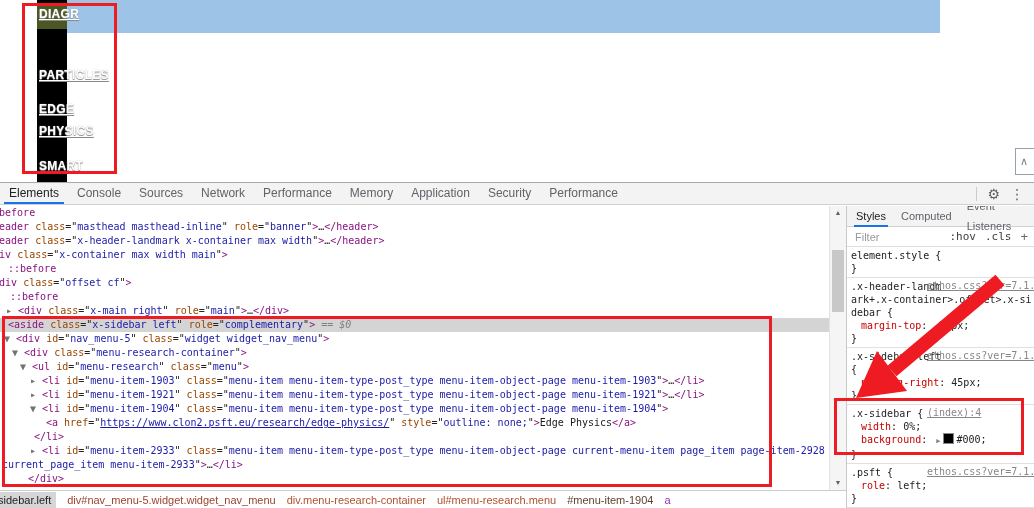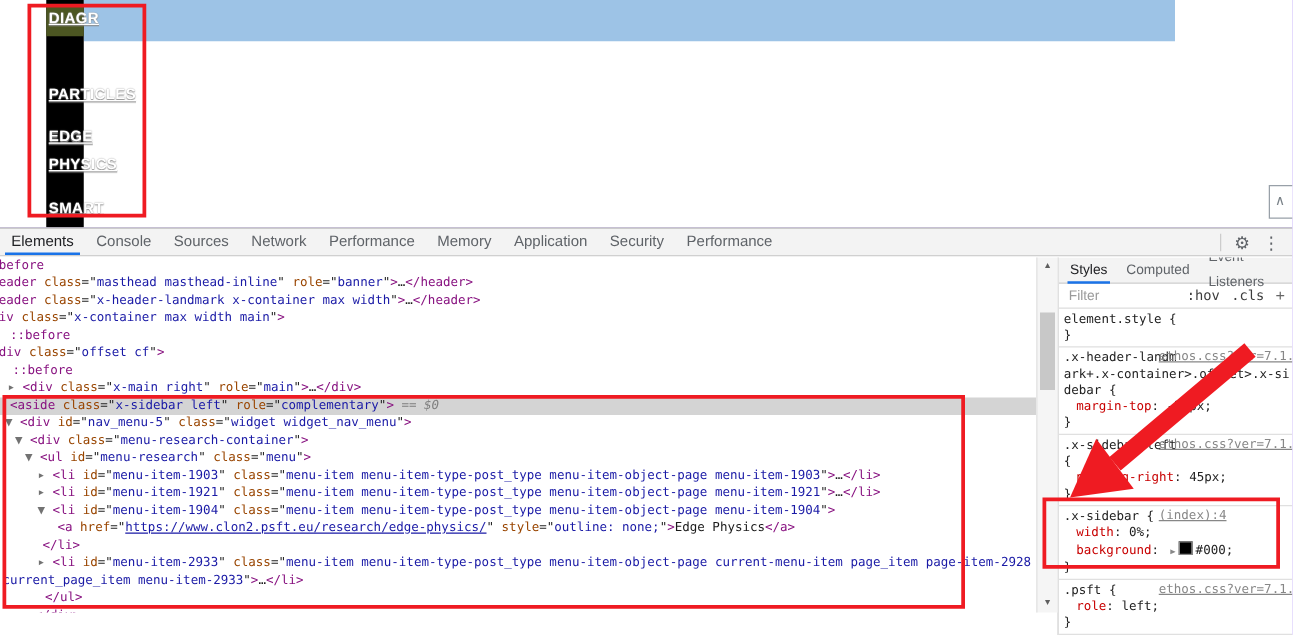--- a/index.html
+++ b/index.html
@@ -153,28 +153,35 @@
             <div class="tree-line" style="margin-left: 4px;"><span class="tk-arrow">▼</span> <span class="tk-tag">&lt;div</span> <span class="tk-attr">id</span><span class="tk-def">="</span><span class="tk-val">nav_menu-5</span><span class="tk-def">"</span> <span class="tk-attr">class</span><span class="tk-def">="</span><span class="tk-val">widget widget_nav_menu</span><span class="tk-def">"</span><span class="tk-tag">&gt;</span></div>
             <div class="tree-line" style="margin-left: 12px;"><span class="tk-arrow">▼</span> <span class="tk-tag">&lt;div</span> <span class="tk-attr">class</span><span class="tk-def">="</span><span class="tk-val">menu-research-container</span><span class="tk-def">"</span><span class="tk-tag">&gt;</span></div>
             <div class="tree-line" style="margin-left: 20px;"><span class="tk-arrow">▼</span> <span class="tk-tag">&lt;ul</span> <span class="tk-attr">id</span><span class="tk-def">="</span><span class="tk-val">menu-research</span><span class="tk-def">"</span> <span class="tk-attr">class</span><span class="tk-def">="</span><span class="tk-val">menu</span><span class="tk-def">"</span><span class="tk-tag">&gt;</span></div>
             <div class="tree-line" style="margin-left: 30px;"><span class="tk-arrow">▸</span> <span class="tk-tag">&lt;li</span> <span class="tk-attr">id</span><span class="tk-def">="</span><span class="tk-val">menu-item-1903</span><span class="tk-def">"</span> <span class="tk-attr">class</span><span class="tk-def">="</span><span class="tk-val">menu-item menu-item-type-post_type menu-item-object-page menu-item-1903</span><span class="tk-def">"</span><span class="tk-tag">&gt;</span>…<span class="tk-tag">&lt;/li</span><span class="tk-tag">&gt;</span></div>
             <div class="tree-line" style="margin-left: 30px;"><span class="tk-arrow">▸</span> <span class="tk-tag">&lt;li</span> <span class="tk-attr">id</span><span class="tk-def">="</span><span class="tk-val">menu-item-1921</span><span class="tk-def">"</span> <span class="tk-attr">class</span><span class="tk-def">="</span><span class="tk-val">menu-item menu-item-type-post_type menu-item-object-page menu-item-1921</span><span class="tk-def">"</span><span class="tk-tag">&gt;</span>…<span class="tk-tag">&lt;/li</span><span class="tk-tag">&gt;</span></div>
             <div class="tree-line" style="margin-left: 30px;"><span class="tk-arrow">▼</span> <span class="tk-tag">&lt;li</span> <span class="tk-attr">id</span><span class="tk-def">="</span><span class="tk-val">menu-item-1904</span><span class="tk-def">"</span> <span class="tk-attr">class</span><span class="tk-def">="</span><span class="tk-val">menu-item menu-item-type-post_type menu-item-object-page menu-item-1904</span><span class="tk-def">"</span><span class="tk-tag">&gt;</span></div>
             <div class="tree-line" style="margin-left: 46px;"><span class="tk-tag">&lt;a</span> <span class="tk-attr">href</span><span class="tk-def">="</span><span class="tk-val tk-link">https://www.clon2.psft.eu/research/edge-physics/</span><span class="tk-def">"</span> <span class="tk-attr">style</span><span class="tk-def">="</span><span class="tk-val">outline: none;</span><span class="tk-def">"</span><span class="tk-tag">&gt;</span>Edge Physics<span class="tk-tag">&lt;/a</span><span class="tk-tag">&gt;</span></div>
             <div class="tree-line" style="margin-left: 34px;"><span class="tk-tag">&lt;/li</span><span class="tk-tag">&gt;</span></div>
             <div class="tree-line" style="margin-left: 30px;"><span class="tk-arrow">▸</span> <span class="tk-tag">&lt;li</span> <span class="tk-attr">id</span><span class="tk-def">="</span><span class="tk-val">menu-item-2933</span><span class="tk-def">"</span> <span class="tk-attr">class</span><span class="tk-def">="</span><span class="tk-val">menu-item menu-item-type-post_type menu-item-object-page current-menu-item page_item page-item-2928</span></div>
             <div class="tree-line" style="margin-left: 2px;"><span class="tk-val">current_page_item menu-item-2933</span>"<span class="tk-tag">&gt;</span>…<span class="tk-tag">&lt;/li</span><span class="tk-tag">&gt;</span></div>
-            <div class="tree-line" style="margin-left: 36px;"><span class="tk-tag">&lt;/ul</span><span class="tk-tag">&gt;</span></div>
             <div class="tree-line" style="margin-left: 28px;"><span class="tk-tag">&lt;/div</span><span class="tk-tag">&gt;</span></div>
           </div>
         <div class="e-scrollbar">
           <div class="sb-btn up">▲</div>
           <div class="sb-thumb"></div>
           <div class="sb-btn down">▼</div>
         </div>
+        <div class="breadcrumbs" id="crumbs">
+            <span class="crumb sel" style="color: rgb(34, 34, 34);">sidebar.left</span>
+            <span class="crumb" style="color: rgb(156, 68, 48);">div#nav_menu-5.widget.widget_nav_menu</span>
+            <span class="crumb" style="color: rgb(176, 81, 47);">div.menu-research-container</span>
+            <span class="crumb" style="color: rgb(176, 81, 47);">ul#menu-research.menu</span>
+            <span class="crumb" style="color: rgb(92, 68, 51);">#menu-item-1904</span>
+            <span class="crumb" style="color: rgb(147, 51, 177);">a</span>
+          </div>
       </div>
 
       <div class="styles-col">
         <div class="s-tabs" id="s-tabs">
             <div class="s-tab sel">Styles</div>
             <div class="s-tab">Computed</div>
             <div class="s-tab">Event Listeners</div>
           </div>
         <div class="filter-row">
           <input class="filter-input" placeholder="Filter" style="">

